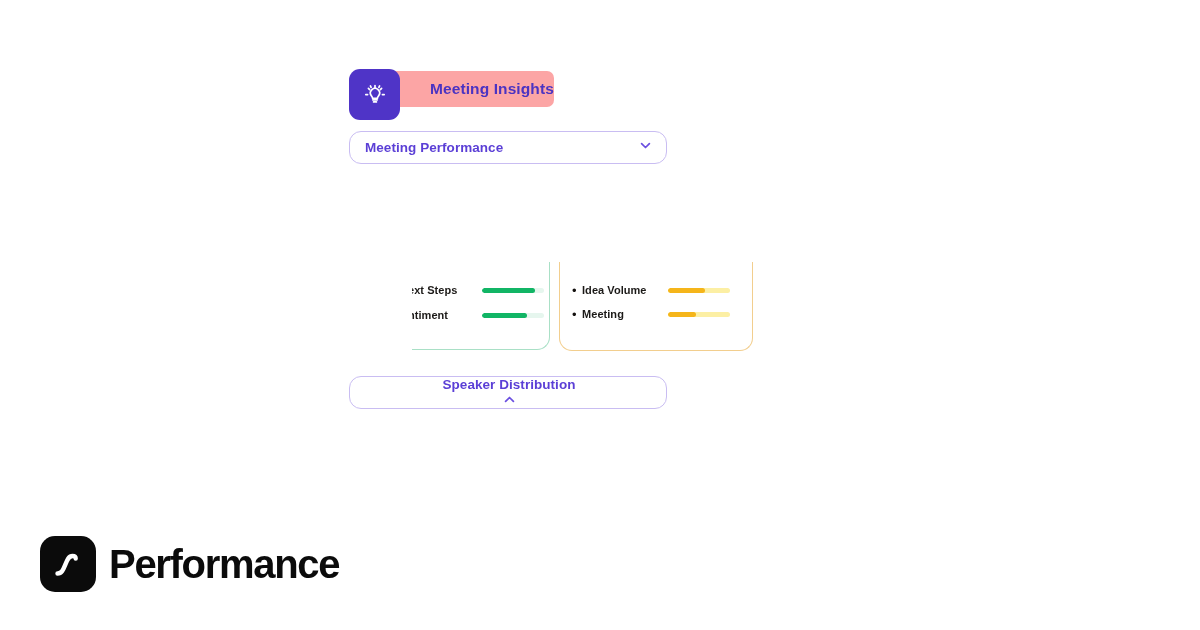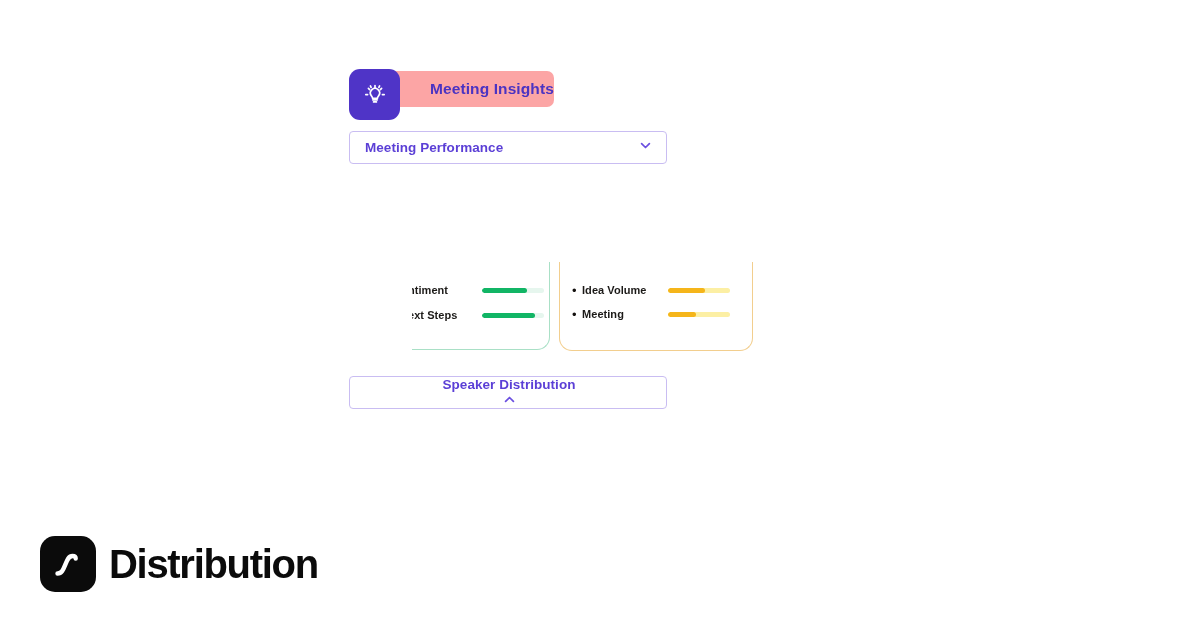--- a/index.html
+++ b/index.html
@@ -58,21 +58,21 @@
   #insights-icon-box svg { display: block; }
 
   
   .dropdown {
     position: absolute;
     left: 349px;
     width: 318px;
     height: 33px;
     box-sizing: border-box;
     border: 1.4px solid #C9BDF2;
-    border-radius: 4px;
+    border-radius: 12px;
     background: #ffffff;
     display: flex;
     align-items: center;
     justify-content: space-between;
     padding: 0 13px 0 15px;
   }
   #dropdown-performance { top: 131px; }
   #dropdown-speaker { top: 376px; flex-direction: column; }
   .dropdown-label {
     font-size: 13.5px;
@@ -238,29 +238,29 @@
       <path d="M3.6 5.6L7.5 9.5l3.9-3.9" stroke="#6B4FE0" stroke-width="1.7" fill="none" stroke-linecap="round" stroke-linejoin="round"></path>
     </svg>
   </span>
 </div>
 
 <div id="card-band">
 
   <div class="metric-card" id="card-outcomes">
     <div class="card-rows">
       <div class="metric-row">
+        <span class="metric-label">ext Steps</span>
+        <span class="bar-track">
+          <span class="bar-fill" style="width:85%"></span>
+        </span>
+      </div>
+      <div class="metric-row">
         <span class="metric-label">ntiment</span>
         <span class="bar-track">
           <span class="bar-fill" style="width:72%"></span>
-        </span>
-      </div>
-      <div class="metric-row">
-        <span class="metric-label">ext Steps</span>
-        <span class="bar-track">
-          <span class="bar-fill" style="width:85%"></span>
         </span>
       </div>
     </div>
   </div>
 
   <div class="metric-card" id="card-engagement">
     <div class="card-rows">
       <div class="metric-row">
         <span class="bullet">•</span>
         <span class="metric-label">Idea Volume</span>
@@ -288,14 +288,14 @@
     </svg>
   </span>
 </div>
 
 <div id="brand-logo">
   <div id="brand-mark">
     <svg width="38" height="38" viewBox="0 0 38 38" aria-hidden="true">
       <path d="M8.5 28.5c4.2 0 5.6-3.4 7.6-8.3 2.1-5.2 3.3-9.2 7.4-9.2 2.3 0 3.2 1.3 3.2 2.6" stroke="#ffffff" stroke-width="4.4" fill="none" stroke-linecap="round"></path>
     </svg>
   </div>
-  <div id="brand-wordmark">Distribution</div>
+  <div id="brand-wordmark">Performance</div>
 </div>
 
 </body></html>

